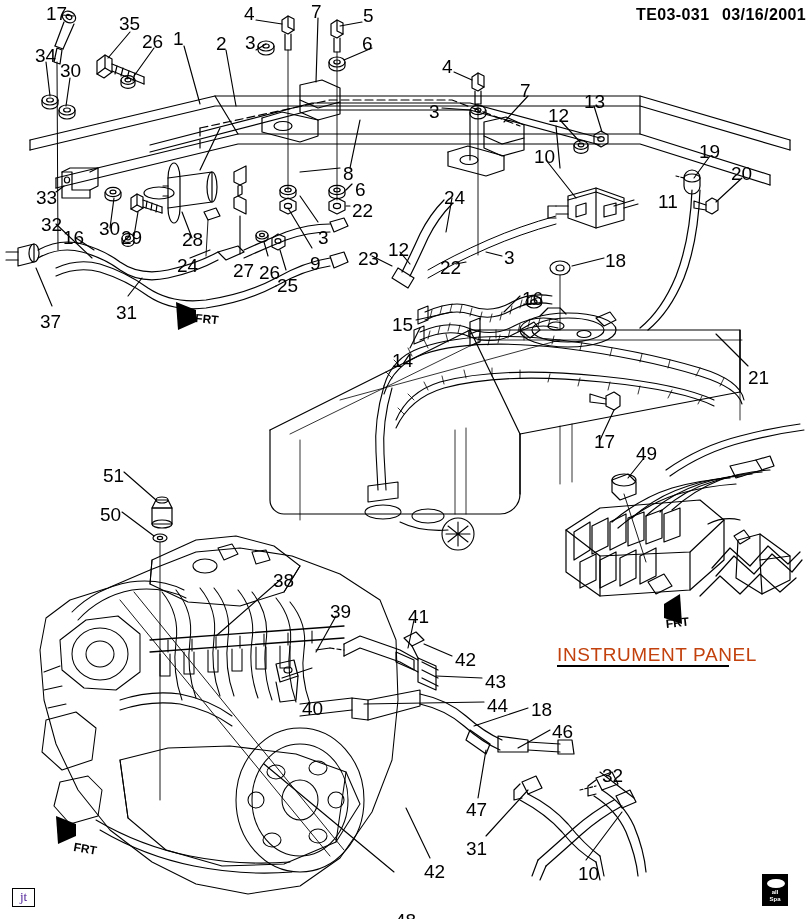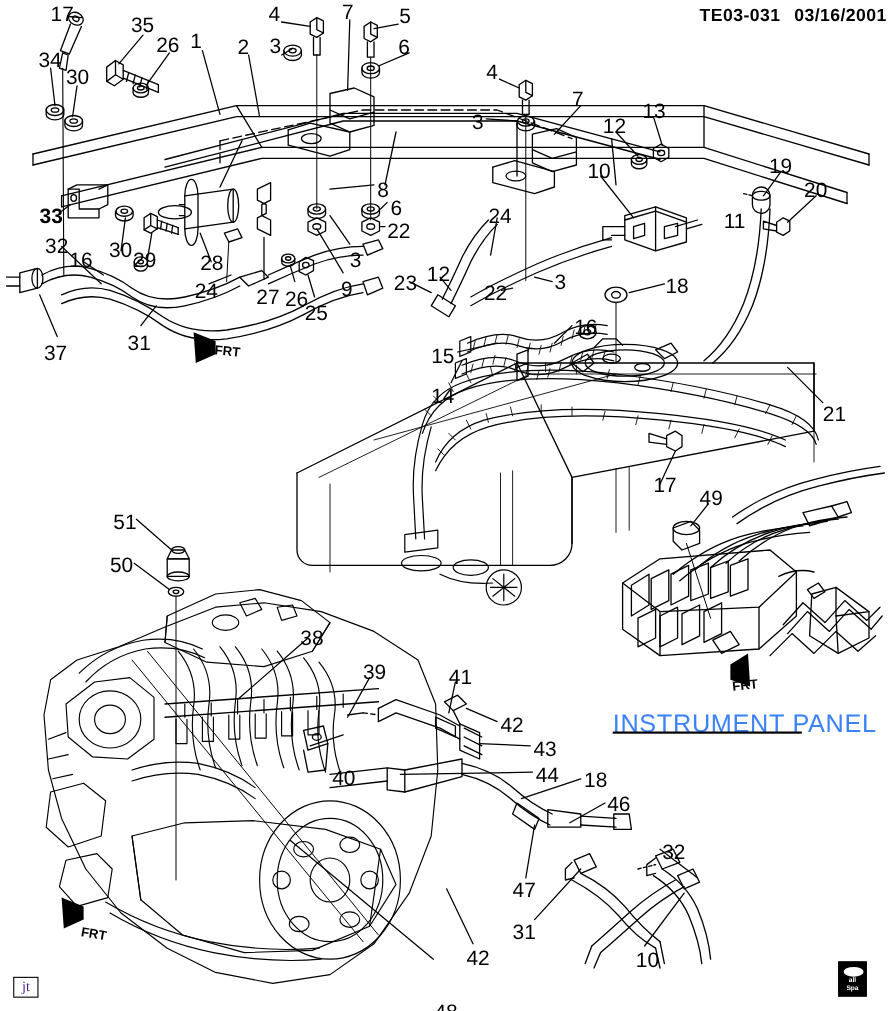--- a/index.html
+++ b/index.html
@@ -26,24 +26,24 @@
     font-family:"Liberation Sans", sans-serif;
     font-size:19px;
     font-weight:400;
     color:#000;
     white-space:nowrap;
     line-height:1;
   }
   .sect{
     position:absolute;
     font-family:"Liberation Sans", sans-serif;
-    font-size:23px;
+    font-size:19px;
     font-weight:400;
     letter-spacing:0.6px;
-    color:#3b82f6;
+    color:#c2410c;
     white-space:nowrap;
   }
   .sect-rule{position:absolute;height:1.5px;background:#000;}
   .frt{
     position:absolute;
     font-family:"Liberation Sans", sans-serif;
     font-size:12px;
     font-weight:700;
     color:#000;
     white-space:nowrap;
@@ -720,21 +720,21 @@
       <div class="cn" style="left: 362px; top: 34px;">6</div>
       <div class="cn" style="left: 442px; top: 57px;">4</div>
       <div class="cn" style="left: 429px; top: 102px;">3</div>
       <div class="cn" style="left: 520px; top: 81px;">7</div>
       <div class="cn" style="left: 548px; top: 106px;">12</div>
       <div class="cn" style="left: 584px; top: 92px;">13</div>
       <div class="cn" style="left: 534px; top: 147px;">10</div>
       <div class="cn" style="left: 626px; top: 192px; padding-left: 32px;">11</div>
       <div class="cn" style="left: 699px; top: 142px;">19</div>
       <div class="cn" style="left: 731px; top: 164px;">20</div>
-      <div class="cn" style="left: 36px; top: 188px; font-weight: bold;">33</div>
+      <div class="cn" style="left: 36px; top: 188px;">33</div>
       <div class="cn" style="left: 41px; top: 215px;">32</div>
       <div class="cn" style="left: 63px; top: 228px;">16</div>
       <div class="cn" style="left: 99px; top: 219px;">30</div>
       <div class="cn" style="left: 121px; top: 228px;">29</div>
       <div class="cn" style="left: 182px; top: 230px;">28</div>
       <div class="cn" style="left: 177px; top: 256px;">24</div>
       <div class="cn" style="left: 233px; top: 261px;">27</div>
       <div class="cn" style="left: 259px; top: 263px;">26</div>
       <div class="cn" style="left: 277px; top: 276px;">25</div>
       <div class="cn" style="left: 40px; top: 312px;">37</div>

